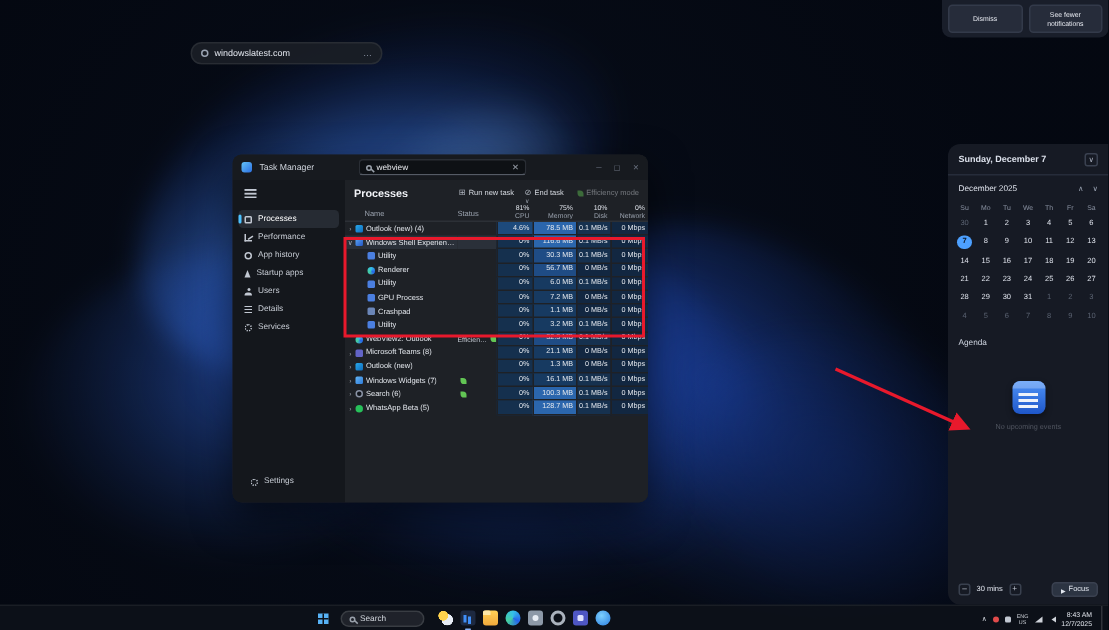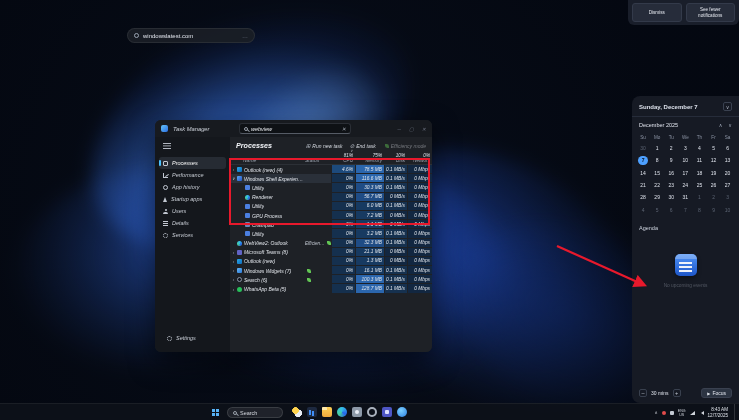--- a/index.html
+++ b/index.html
@@ -35,23 +35,23 @@
   .addr-more { font-size:6px; color:#8b93a3; }
 
   
   .toast { left:628px; top:0; width:111px; height:25px; background:#191e2a;
     border-radius:0 0 6px 6px; display:flex; gap:4px; padding:3px 4px; z-index:6; }
   .tbtn { flex:1; background:#262c3a; border:1px solid #333a4a; border-radius:3px;
     color:#e6e9f0; font-size:4.6px; line-height:5.2px; display:flex; align-items:center;
     justify-content:center; text-align:center; padding:1px; }
 
   
-  .tm { left:155px; top:120px; width:277px; height:232px; background:#1e2126;
+  .tm { left:155px; top:103px; width:277px; height:232px; background:#1e2126;
     border-radius:6px; box-shadow:0 10px 26px rgba(0,0,0,.6); overflow:hidden;
-    color:#e8eaee; z-index:10;font-style:italic; }
+    color:#e8eaee; z-index:10; }
   .tm-title { height:17px; background:#171a1f; display:flex; align-items:center;
     padding:0 6px; position:relative; }
   .tmlogo { width:7px; height:7px; border-radius:2px;
     background:linear-gradient(135deg,#64c3f7,#2b6fe3); flex:none; }
   .tm-title-text { font-size:5.8px; color:#cfd4dc; margin-left:5px; }
   .tm-search { position:absolute; left:84px; top:3px; width:112px; height:11px;
     background:#0e1115; border:1px solid #2a2e35; border-bottom:1px solid #555b65;
     border-radius:3px; display:flex; align-items:center; padding:0 4px; gap:3px; }
   .mag { width:4px; height:4px; border:1px solid #9aa1ab; border-radius:50%;
     position:relative; flex:none; }

